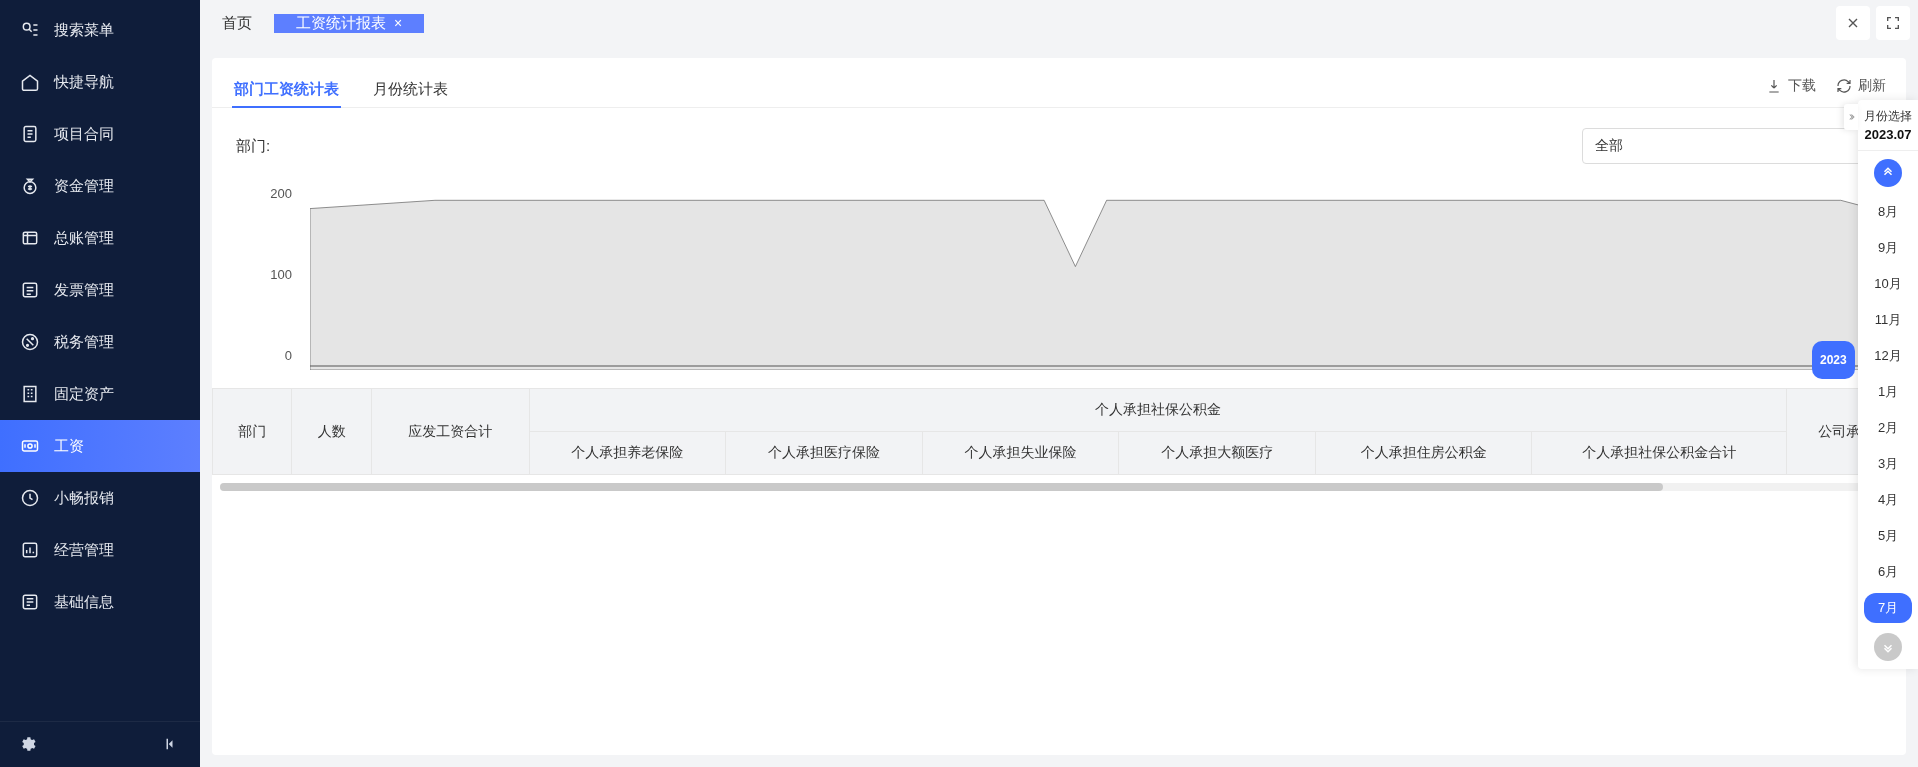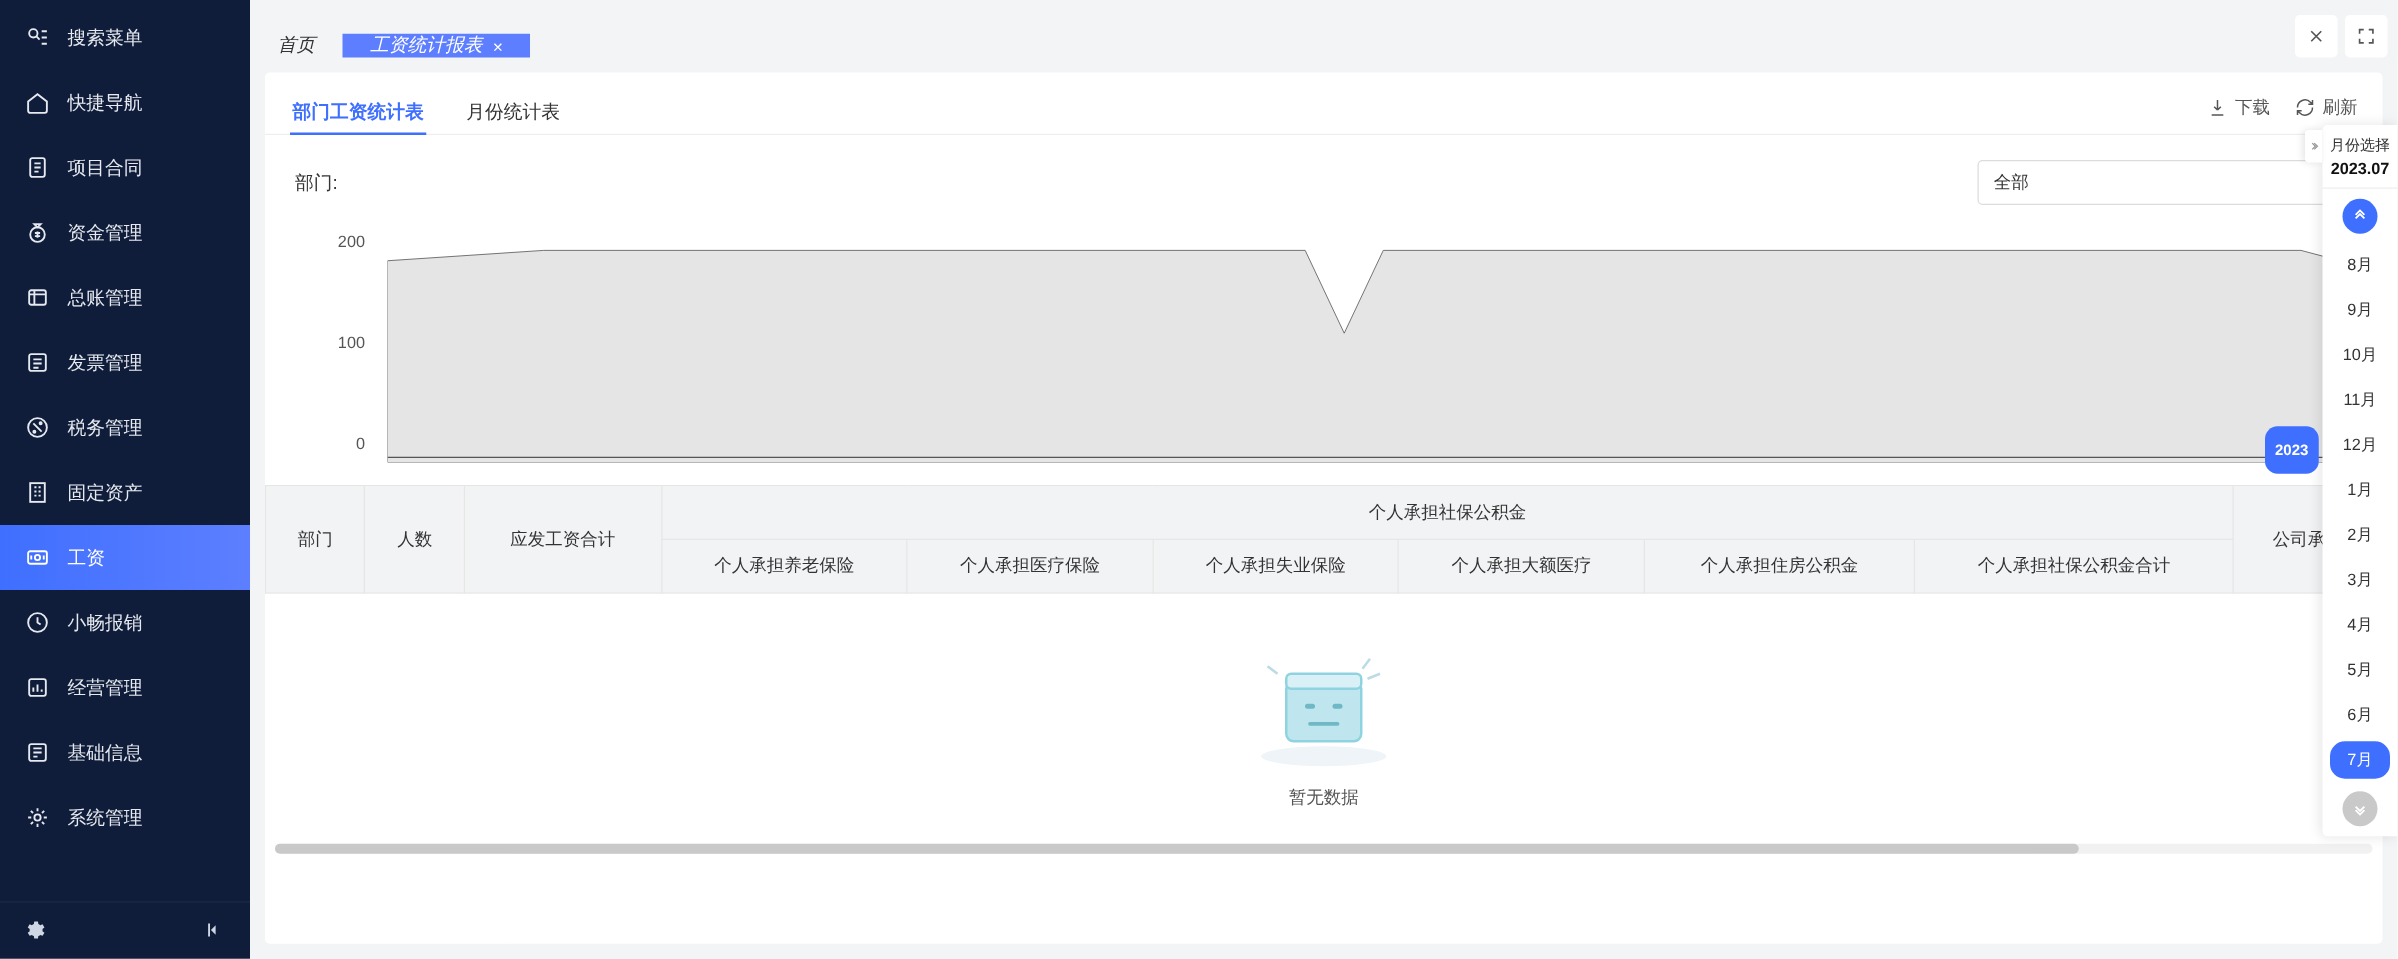--- a/index.html
+++ b/index.html
@@ -11,21 +11,21 @@
 .sidebar { width: 200px; background: #0f1d3a; color: #e6e9ef; display: flex; flex-direction: column; position: relative; }
 .sidebar-items { flex: 1; overflow-y: auto; padding-top: 4px; }
 .sidebar-item { display: flex; align-items: center; gap: 14px; padding: 16px 20px; cursor: pointer; font-size: 15px; color: #e6e9ef; }
 .sidebar-item.active { background: linear-gradient(90deg,#3f6fff,#5d7fff); color: #fff; }
 .sidebar-item .icon { width: 20px; height: 20px; display: flex; align-items: center; justify-content: center; flex-shrink: 0; }
 .sidebar-footer { height: 46px; border-top: 1px solid rgba(255,255,255,.06); display: flex; align-items: center; gap: 20px; padding: 0 18px; }
 .sidebar-footer .icon { width: 20px; height: 20px; cursor: pointer; color: #cfd6e4; }
 
 
 .main { flex: 1; display: flex; flex-direction: column; background: #f3f4f6; min-width: 0; }
-.tabsbar { height: 46px; background: #f3f4f6; display: flex; align-items: flex-end; position: relative; font-style: italic; }
+.tabsbar { height: 46px; background: #f3f4f6; display: flex; align-items: center; position: relative; }
 .tab { display: flex; align-items: center; padding: 0 22px; font-size: 15px; color: #333; background: transparent; cursor: pointer; border: none; gap: 8px; }
 .tab.active { background: #5d7fff; color: #fff; }
 .tab .tab-close { font-size: 14px; cursor: pointer; }
 .tabsbar-right { margin-left: auto; display: flex; align-items: center; gap: 6px; padding-right: 8px; }
 .tabsbar-right .tool { width: 34px; height: 34px; display: flex; align-items: center; justify-content: center; cursor: pointer; background: #fff; border-radius: 4px; color: #555; }
 
 
 .content { flex: 1; padding: 12px; overflow: hidden; }
 .card { background: #fff; border-radius: 4px; height: 100%; display: flex; flex-direction: column; position: relative; }
 
@@ -187,29 +187,20 @@
           <span>经营管理</span>
         </div>
         <div class="sidebar-item">
           <span class="icon">
             <svg viewBox="0 0 24 24" width="20" height="20" fill="none" stroke="currentColor" stroke-width="1.8">
               <rect x="4" y="4" width="16" height="16" rx="2"></rect>
               <path d="M8 8h8M8 12h8M8 16h4"></path>
             </svg>
           </span>
           <span>基础信息</span>
-        </div>
-        <div class="sidebar-item">
-          <span class="icon">
-            <svg viewBox="0 0 24 24" width="20" height="20" fill="none" stroke="currentColor" stroke-width="1.8">
-              <circle cx="12" cy="12" r="3"></circle>
-              <path d="M12 3v3M12 18v3M3 12h3M18 12h3M5.6 5.6l2.1 2.1M16.3 16.3l2.1 2.1M18.4 5.6l-2.1 2.1M7.7 16.3l-2.1 2.1"></path>
-            </svg>
-          </span>
-          <span>系统管理</span>
         </div>
       </div>
     <div class="sidebar-footer">
       <span class="icon">
         <svg viewBox="0 0 24 24" width="18" height="18" fill="currentColor">
             <path d="M12 8a4 4 0 100 8 4 4 0 000-8zm9.4 4a7.4 7.4 0 00-.1-1.2l2.1-1.6-2-3.4-2.5 1a7.6 7.6 0 00-2-1.2L16.5 3h-4l-.4 2.6a7.6 7.6 0 00-2 1.2l-2.5-1-2 3.4L7.7 10.8a7.4 7.4 0 000 2.4L5.6 14.8l2 3.4 2.5-1a7.6 7.6 0 002 1.2l.4 2.6h4l.4-2.6a7.6 7.6 0 002-1.2l2.5 1 2-3.4-2.1-1.6c.1-.4.1-.8.1-1.2z"></path>
           </svg>
       </span>
       <span class="icon" style="margin-left:auto">
         <svg viewBox="0 0 24 24" width="18" height="18" fill="currentColor">
@@ -315,34 +306,20 @@
                   <th>个人承担医疗保险</th>
                   <th>个人承担失业保险</th>
                   <th>个人承担大额医疗</th>
                   <th>个人承担住房公积金</th>
                   <th>个人承担社保公积金合计</th>
                 </tr>
               </thead>
           </table>
         </div>
 
-        <div class="empty">
-          <div class="empty-illustration">
-            <svg viewBox="0 0 130 110" width="130" height="110">
-              <ellipse cx="65" cy="100" rx="50" ry="8" fill="#eef4f8"></ellipse>
-              <rect x="35" y="40" width="60" height="48" rx="6" fill="#bfe6ee" stroke="#8fd3e0" stroke-width="2"></rect>
-              <rect x="35" y="34" width="60" height="12" rx="4" fill="#d9f1f6" stroke="#8fd3e0" stroke-width="2"></rect>
-              <rect x="50" y="58" width="8" height="4" rx="2" fill="#6fb8c6"></rect>
-              <rect x="72" y="58" width="8" height="4" rx="2" fill="#6fb8c6"></rect>
-              <path d="M54 74 h22" stroke="#6fb8c6" stroke-width="3" stroke-linecap="round"></path>
-              <path d="M96 30 l6 -8 M100 38 l10 -4 M28 34 l-8 -6" stroke="#bcdbe4" stroke-width="2"></path>
-            </svg>
-          </div>
-          <div class="empty-text">暂无数据</div>
-        </div>
 
         <div class="hscroll">
           <div class="hscroll-track"></div>
           <div class="hscroll-thumb"></div>
         </div>
 
       </div>
     </div>
   </div>
 

